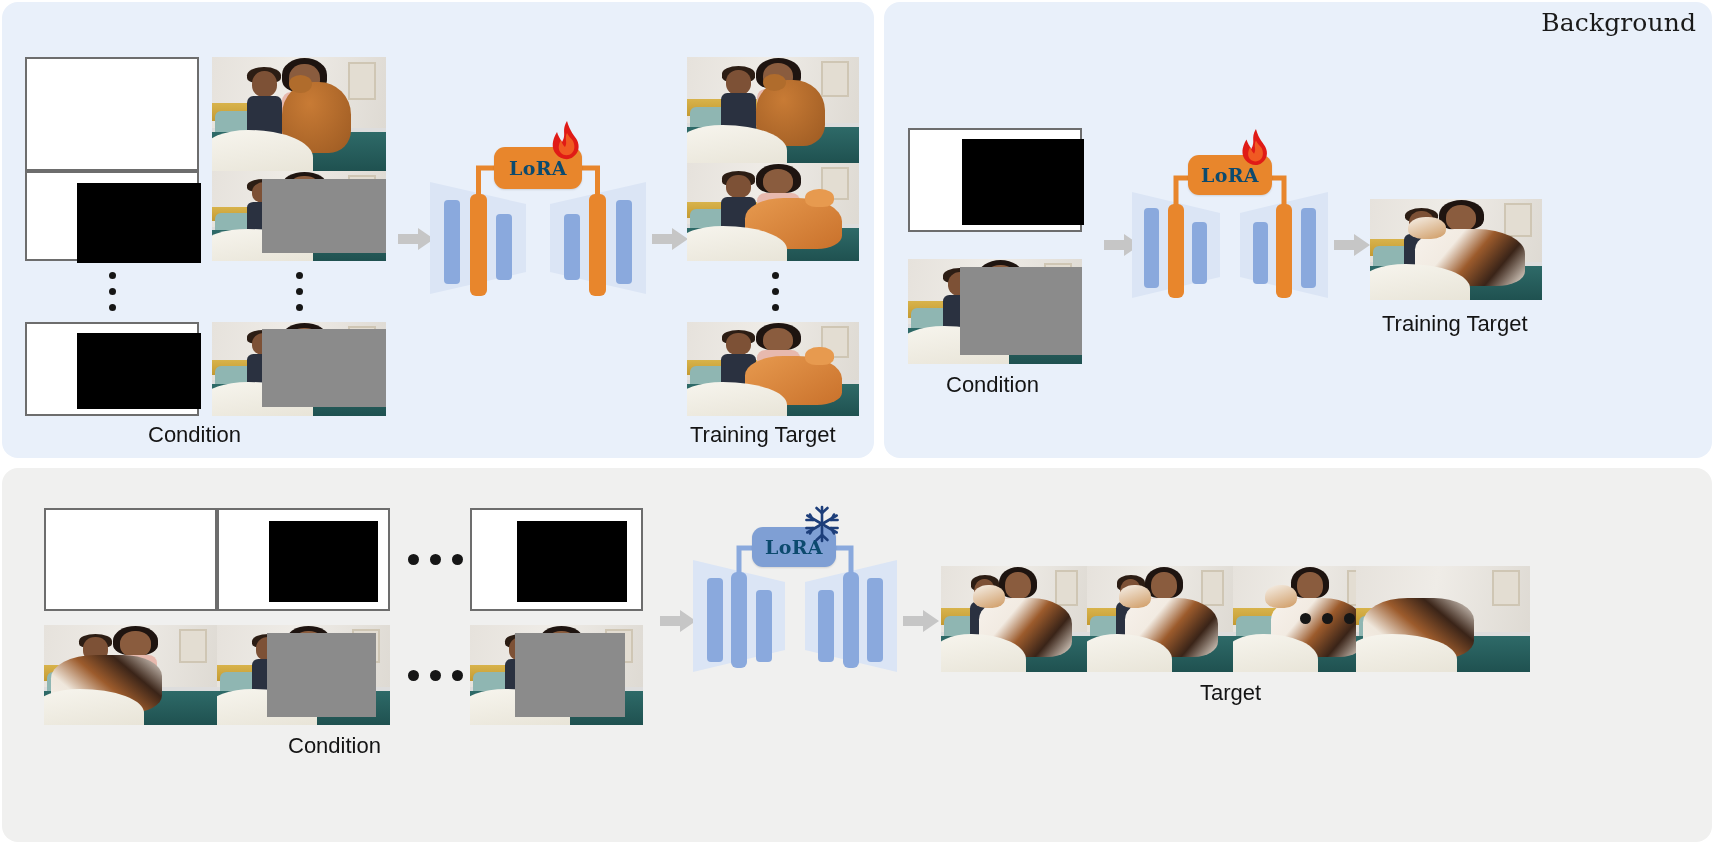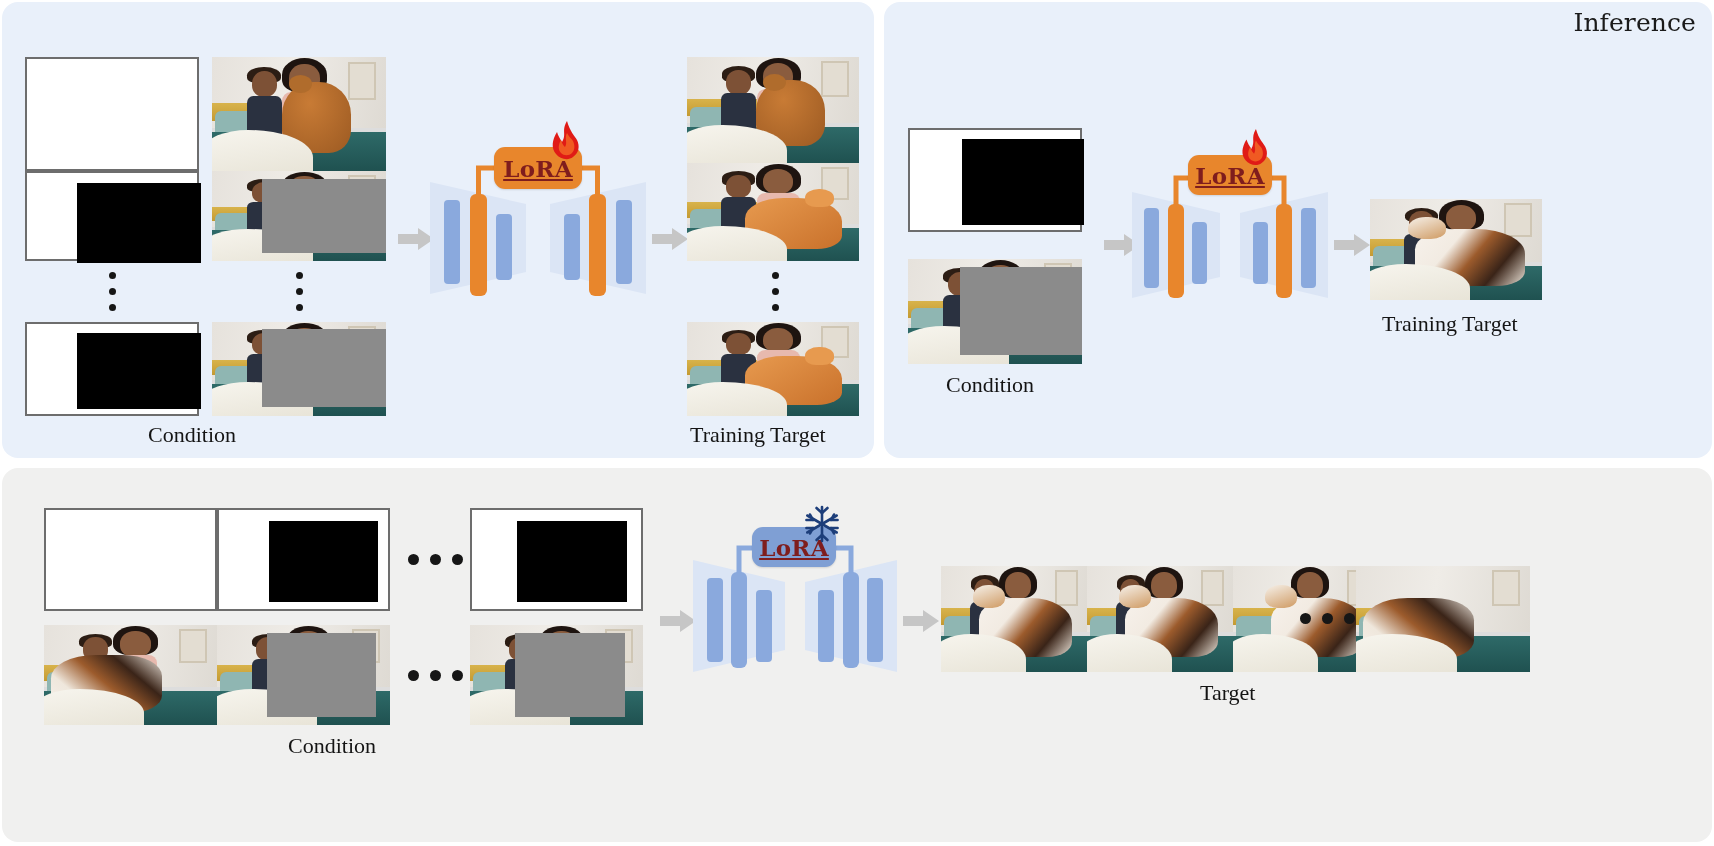--- a/index.html
+++ b/index.html
@@ -103,30 +103,29 @@
   .hdots i { width:11px; height:11px; border-radius:50%; background:#161616; display:block; }
 
   
   .garrow { position:absolute; }
   .garrow svg { display:block; }
 
   
   .unet { position:absolute; }
   .caption {
     position:absolute; font-size:22px; color:#141414; white-space:nowrap;
-    font-family:Liberation Serif, serif;
+    font-family:Liberation Sans, sans-serif;
   }
 
   
   .lora {
     position:absolute; display:flex; align-items:center; justify-content:center;
-    border-radius:11px; color:#7f1d1d; font-weight:bold; font-size:23px;
+    border-radius:11px; color:#0c4a6e; font-weight:bold; font-size:19px;
     letter-spacing:.3px; font-family:"DejaVu Serif","Liberation Serif",serif;
     box-shadow:0 1px 2px rgba(0,0,0,.12);
-    text-decoration:underline;
   }
   .lora-train { background:#e8862c; }
   .lora-frozen{ background:#7f9fd4; }
   .flame, .snow { position:absolute; pointer-events:none; }
 </style>
 </head>
 <body>
 
 <div class="page">
 
@@ -429,21 +428,21 @@
           <div class="body"></div>
         </div>
       <div class="an an-calico"></div>
         <div class="sheet"></div>
       </div>
   </div>
 
   <div class="caption" style="left:1382px; top:311px;">Training Target</div>
 
   <div class="panel panel-grey" id="panel-infer"></div>
-  <div class="panel-title" id="title-c">Inference</div>
+  <div class="panel-title" id="title-c">Background</div>
 
   <div class="maskframe" style="left:44px; top:508px; width:173px; height:103px;"></div>
   <div class="maskframe" style="left:217px; top:508px; width:173px; height:103px;">
     <div class="blackbox" style="left:50px; top:11px; width:109px; height:81px;"></div>
   </div>
 
   <div class="hdots" style="left:408px; top:554px;">
       <i></i>
       <i></i>
       <i></i>

